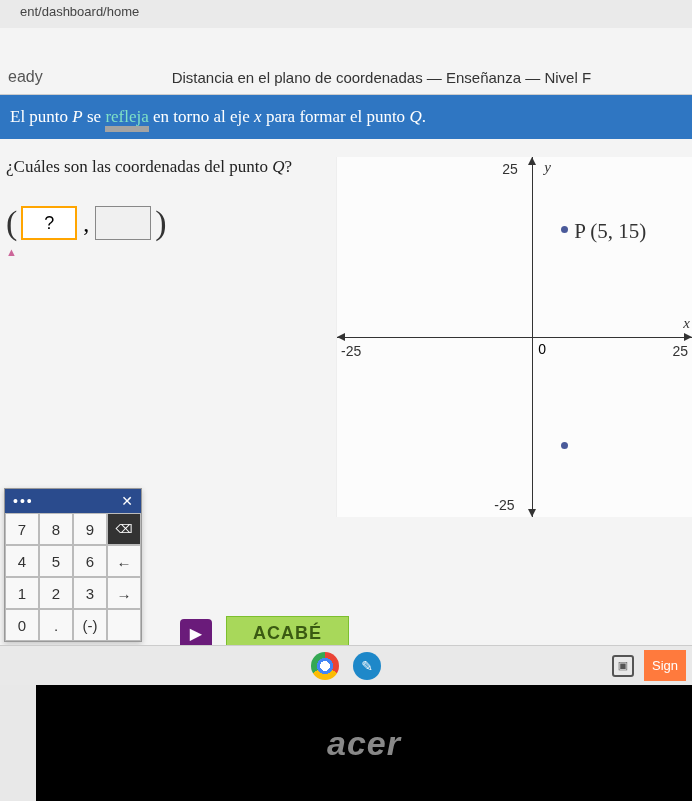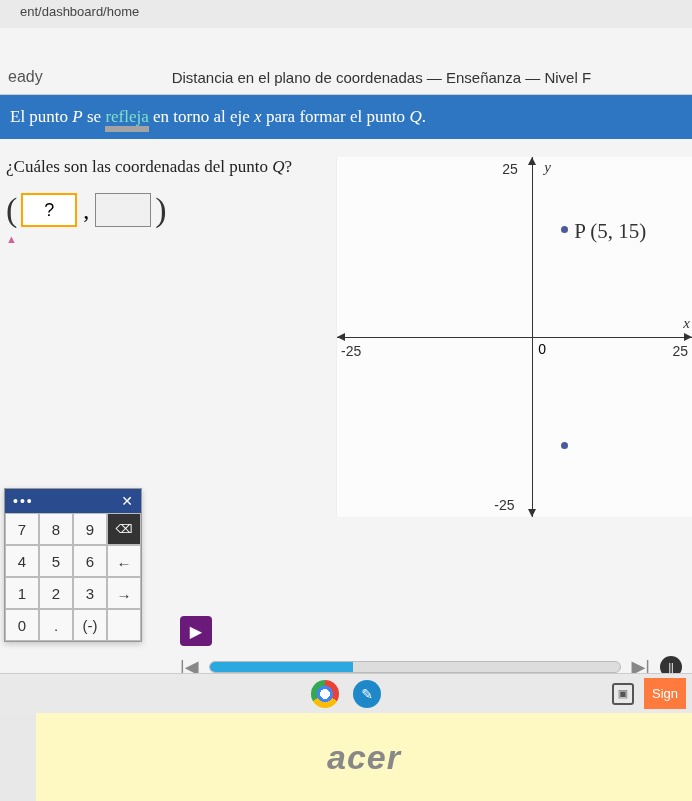--- a/index.html
+++ b/index.html
@@ -29,21 +29,21 @@
     padding: 12px 10px;
     font-size: 17px;
     font-family: Georgia, serif;
   }
   .instruction-bar .var { font-style: italic; font-family: 'Times New Roman', serif; }
   .instruction-bar .link { color: #7fe0c6; border-bottom: 6px solid #a3a3a3; }
 
   
   .qarea { display: flex; padding: 18px 0 0 6px; }
   .qleft { width: 330px; }
-  .question-text { font-size: 17px; color: #222; font-family: Georgia, serif; margin-bottom: 16px; }
+  .question-text { font-size: 17px; color: #222; font-family: Georgia, serif; margin-bottom: 29px; }
   .question-text .var { font-style: italic; font-family: 'Times New Roman', serif; }
 
   .coord-input { font-size: 26px; font-family: 'Times New Roman', serif; display: flex; align-items: center; gap: 4px; margin-bottom: 6px; }
   .paren { font-size: 34px; line-height: 1; color: #333; }
   .numbox {
     width: 56px; height: 34px;
     border: 1px solid #888;
     background: #f0f0f0;
     font-size: 18px; text-align: center;
     padding: 2px 0;
@@ -133,21 +133,21 @@
   }
   .taskright { position: absolute; right: 6px; display: flex; align-items: center; gap: 10px; }
   .task-icon { width: 28px; height: 28px; border-radius: 50%; display: flex; align-items: center; justify-content: center; font-size: 14px; cursor: pointer; }
   .chrome { background: radial-gradient(circle at 50% 50%, #fff 0 25%, #4285f4 25% 40%, transparent 40%), conic-gradient(#ea4335 0 120deg, #fbbc05 120deg 240deg, #34a853 240deg 360deg); }
   .doc { background: #1e88c9; color: #fff; }
   .frame-icon { width: 22px; height: 22px; border: 2px solid #555; border-radius: 3px; display:flex; align-items:center; justify-content:center; font-size:11px; color:#555; cursor:pointer; }
   .sign-btn { background: #ff7a3d; color: #fff; padding: 8px 8px; font-size: 13px; cursor: pointer; }
 
   
   .bezel {
-    height: 88px; background: #fef9c3;
+    height: 116px; background: #000000;
     display: flex; align-items: center; justify-content: center; margin-left: 36px;
   }
   .laptop-brand { color: #888; font-size: 34px; font-style: italic; font-family: Arial, sans-serif; font-weight: bold; letter-spacing: 1px; }
 </style>
 </head>
 <body>
 
 <div class="urlbar">
   <span>ent/dashboard/home</span>
 </div>
@@ -230,20 +230,21 @@
       <div class="keybtn">.</div>
       <div class="keybtn">(-)</div>
       <div class="keybtn"></div>
     </div>
   </div>
 
   <div class="bottombar">
     <div class="play-hint">
       <span>▶</span>
     </div>
+    <button class="done-btn">ACABÉ</button>
   </div>
 
   <div class="progressrow">
     <span class="media-icon">|◀</span>
     <div class="progress">
       <div class="progress-fill" style="width:35%"></div>
     </div>
     <span class="media-icon">▶|</span>
     <div class="pause-circ">
       <span>||</span>

